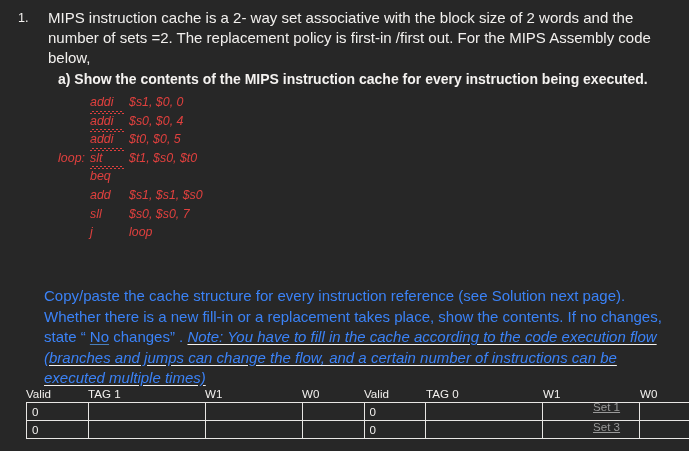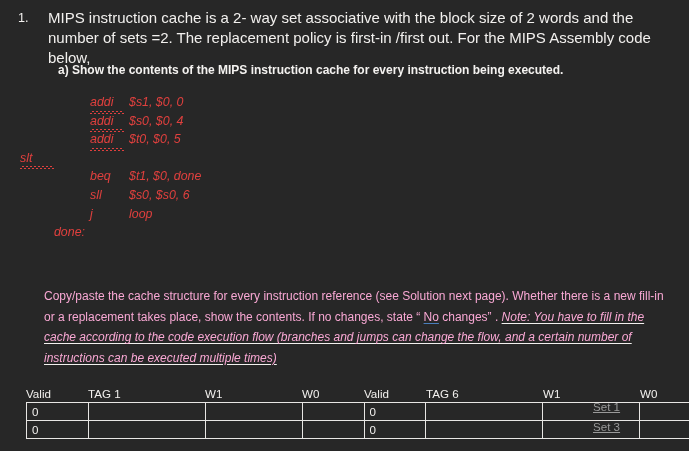--- a/index.html
+++ b/index.html
@@ -42,23 +42,23 @@
     flex: 1 1 auto;
     font-size: 15px;
     line-height: 20px;
     color: #f2f0ee;
   }
 
   
   .part-a {
     position: absolute;
     left: 58px;
-    top: 61px;
+    top: 70px;
     width: 620px;
-    font-size: 12px;
+    font-size: 14px;
     font-weight: bold;
     line-height: 18px;
     color: #f4f2f0;
   }
 
   
   .code-block {
     position: absolute;
     left: 20px;
     top: 93px;
@@ -109,23 +109,23 @@
     background-size: 4px 3px;
     background-repeat: repeat-x;
   }
 
   
   .para {
     position: absolute;
     left: 44px;
     top: 286px;
     width: 632px;
-    font-size: 12px;
+    font-size: 15px;
     line-height: 20.5px;
-    color: #f9a8d4;
+    color: #3b82f6;
   }
   .u-blue {
     text-decoration: underline;
     text-decoration-color: #4a7ebb;
     text-underline-offset: 2px;
   }
   .note {
     font-style: italic;
     text-decoration: underline;
     text-decoration-color: #f2f0ee;
@@ -196,54 +196,57 @@
         <span class="code-label"></span>
         <span class="code-op sq">addi</span>
         <span class="code-args">$s0, $0, 4</span>
       </div>
       <div class="code-line">
         <span class="code-label"></span>
         <span class="code-op sq">addi</span>
         <span class="code-args">$t0, $0, 5</span>
       </div>
       <div class="code-line">
+        <span class="code-label">loop<span class="colon">:</span></span>
         <span class="code-op sq">slt</span>
+        <span class="code-args">$t1, $s0, $t0</span>
       </div>
       <div class="code-line">
         <span class="code-label"></span>
         <span class="code-op">beq</span>
-        <span class="code-args">$t1, $0, done</span>
+      </div>
+      <div class="code-line">
+        <span class="code-label"></span>
+        <span class="code-op">add</span>
+        <span class="code-args">$s1, $s1, $s0</span>
       </div>
       <div class="code-line">
         <span class="code-label"></span>
         <span class="code-op">sll</span>
-        <span class="code-args">$s0, $s0, 6</span>
+        <span class="code-args">$s0, $s0, 7</span>
       </div>
       <div class="code-line">
         <span class="code-label"></span>
         <span class="code-op">j</span>
         <span class="code-args">loop</span>
-      </div>
-      <div class="code-line">
-        <span class="code-label">done<span class="colon">:</span></span>
       </div>
     </div>
 
   <div class="para">
     <span>Copy/paste the cache structure for every instruction reference (see Solution next page). Whether there is a new fill-in or a replacement takes place, show the contents. If no changes, state “ </span><span class="u-blue">No</span><span> changes” . </span><span class="note">Note: You have to fill in the cache according to the code execution flow (branches and jumps can change the flow, and a certain number of instructions can be executed multiple times)</span>
   </div>
 
   <div class="tbl-wrap">
     <div class="hdr-row" id="hdr-row">
         <div class="hdr-cell" style="width: 62px; flex: 0 0 62px;">Valid</div>
         <div class="hdr-cell" style="width: 117px; flex: 0 0 117px;">TAG 1</div>
         <div class="hdr-cell" style="width: 97px; flex: 0 0 97px;">W1</div>
         <div class="hdr-cell" style="width: 62px; flex: 0 0 62px;">W0</div>
         <div class="hdr-cell" style="width: 62px; flex: 0 0 62px;">Valid</div>
-        <div class="hdr-cell" style="width: 117px; flex: 0 0 117px;">TAG 6</div>
+        <div class="hdr-cell" style="width: 117px; flex: 0 0 117px;">TAG 0</div>
         <div class="hdr-cell" style="width: 97px; flex: 0 0 97px;">W1</div>
         <div class="hdr-cell" style="width: 97px; flex: 0 0 97px;">W0</div>
       </div>
     <table class="cache-table">
       <colgroup>
         <col style="width:62px">
           <col style="width:117px">
           <col style="width:97px">
           <col style="width:62px">
         <col style="width:62px">

